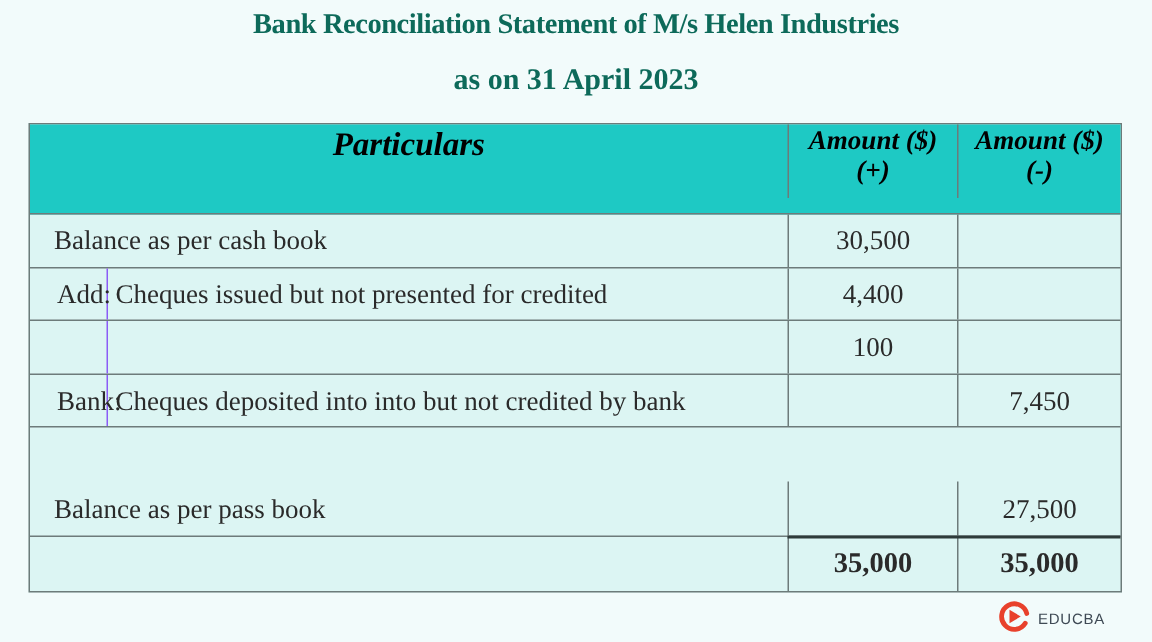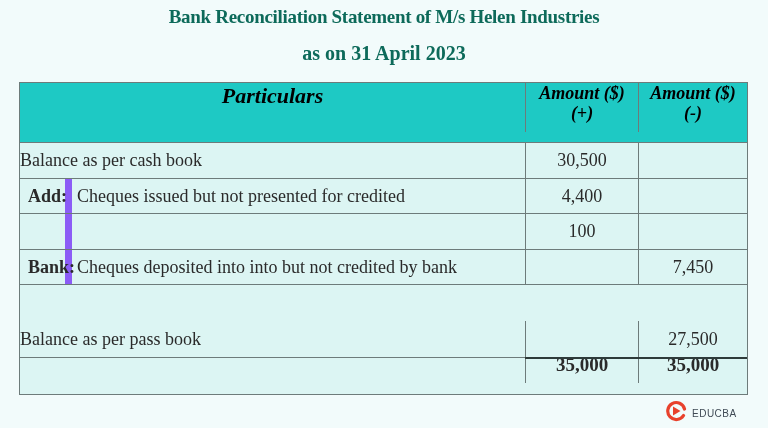--- a/index.html
+++ b/index.html
@@ -37,22 +37,22 @@
   .row {
     position: absolute; left: 0; width: 100%; box-sizing: border-box;
     border-bottom: 1px solid #6d7b7a;
     font-size: 18px; color: #2a2a2a;
   }
   .row:last-child { border-bottom: none; }
   .cell {
     position: absolute; top: 0; height: 100%; display: flex; align-items: center;
     box-sizing: border-box;
   }
-  .c-label { left: 0; width: 505px; padding-left: 0; }
-  .c-prefix { left: 0; width: 52px; padding-left: 8px; border-right: 7px solid #8b5cf6; font-weight: bold; }
+  .c-label { left: 0; width: 505px; padding-left: 16px; }
+  .c-prefix { left: 0; width: 52px; padding-left: 18px; border-right: 1px solid #8b5cf6; }
   .c-desc { left: 52px; width: 453px; padding-left: 5px; }
   .c-plus { left: 505px; width: 113px; justify-content: center; border-left: 1px solid #6d7b7a; }
   .c-minus { left: 618px; width: 109px; justify-content: center; border-left: 1px solid #6d7b7a; }
   .total .c-plus, .total .c-minus { font-weight: bold; font-size: 19px; }
   .total-line {
     position: absolute; left: 505px; width: 222px; top: 274px; height: 2px; background: #2e3b3a;
   }
   .brand {
     position: absolute; left: 665px; top: 400px; display: flex; align-items: center; gap: 5px;
   }
@@ -107,21 +107,21 @@
     <div class="cell c-minus">7,450</div>
   </div>
 
 
   <div class="row" style="top:238px;height:37px;">
     <div class="cell c-label">Balance as per pass book</div>
     <div class="cell c-plus"></div>
     <div class="cell c-minus">27,500</div>
   </div>
 
-  <div class="row total" style="top:264px;height:36px;border-bottom:none;">
+  <div class="row total" style="top:275px;height:36px;border-bottom:none;">
     <div class="cell c-label"></div>
     <div class="cell c-plus">35,000</div>
     <div class="cell c-minus">35,000</div>
   </div>
   <div class="total-line"></div>
 </div>
 
 <div class="brand">
   <span>
     <svg width="22" height="22" viewBox="0 0 22 22">

